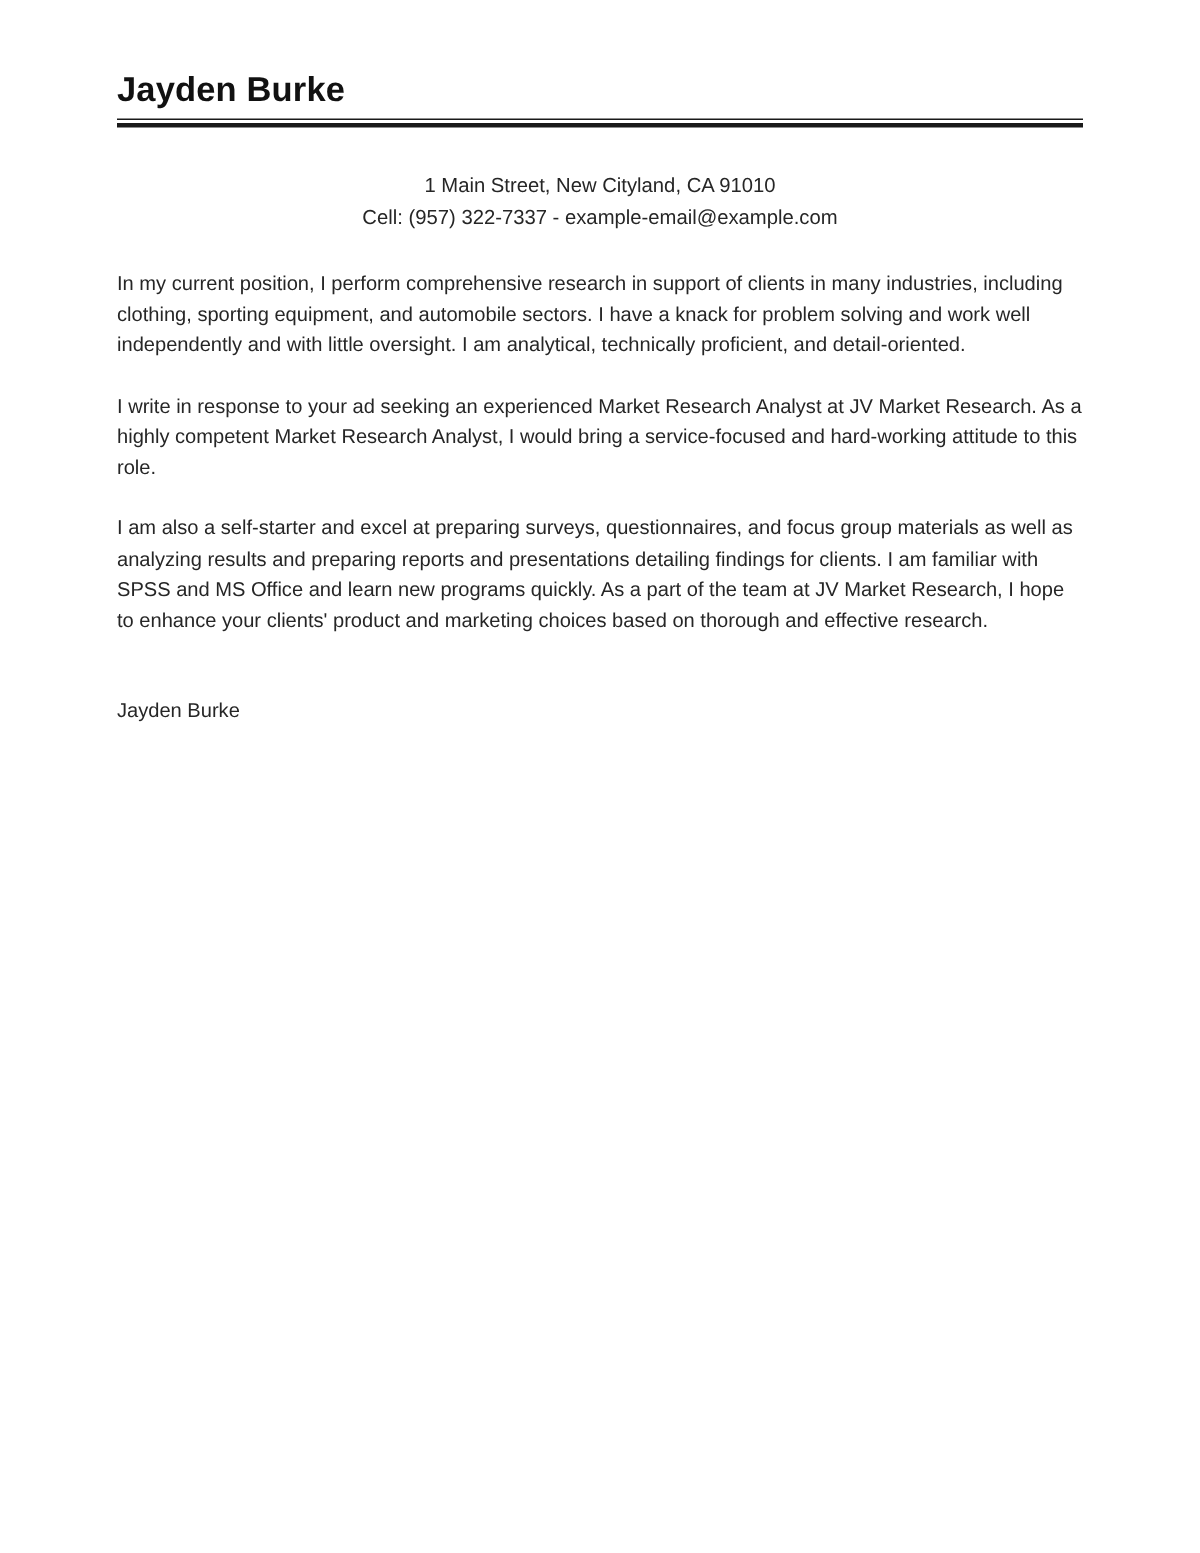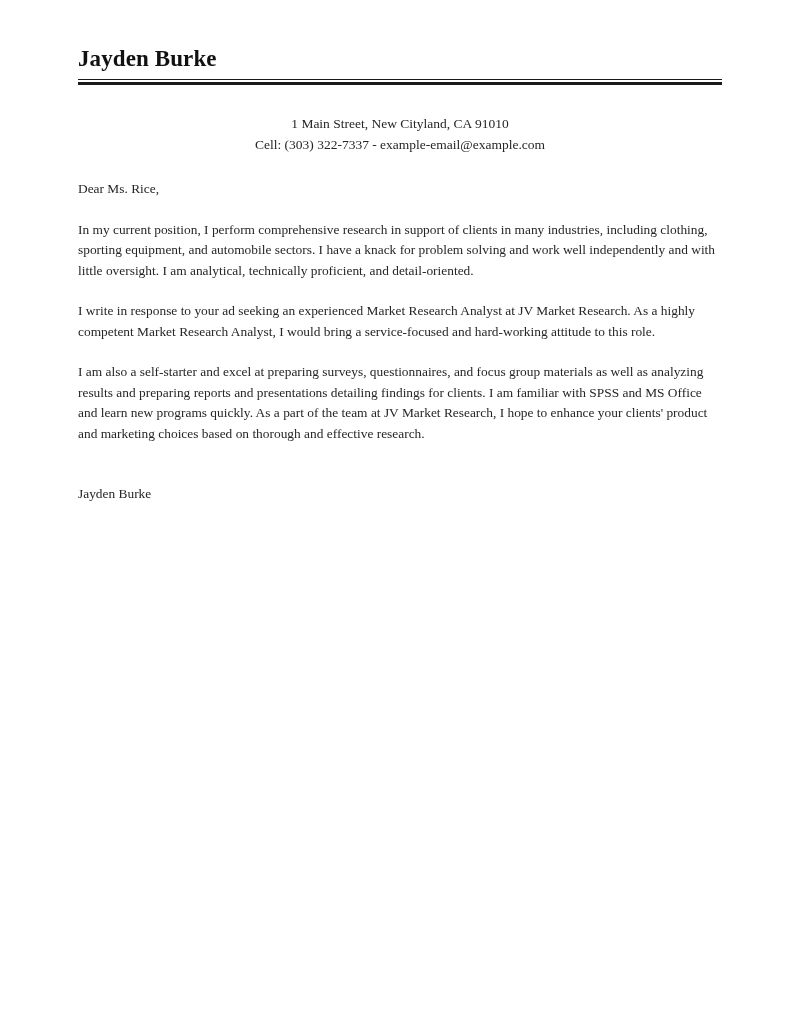--- a/index.html
+++ b/index.html
@@ -15,21 +15,20 @@
     -webkit-font-smoothing: antialiased;
   }
 
   .page {
     position: relative;
     width: 800px;
     height: 1035px;
     background: #ffffff;
     box-sizing: border-box;
     overflow: hidden;
-    font-family: Liberation Serif, serif;
   }
 
   .letter {
     position: absolute;
     left: 78px;
     top: 44px;
     width: 644px;
   }
 
   
@@ -116,28 +115,27 @@
       <h1 class="applicant-name">Jayden Burke</h1>
 
       <div class="rule-group">
         <div class="rule-thin"></div>
         <div class="rule-gap"></div>
         <div class="rule-thick"></div>
       </div>
 
       <div class="contact-block">
         <span class="contact-line">1 Main Street, New Cityland, CA 91010</span>
-        <span class="contact-line">Cell: (303) 322-7337 - example-email@example.com</span>
+        <span class="contact-line">Cell: (957) 322-7337 - example-email@example.com</span>
       </div>
 
     </div>
 
     <div class="letter-body">
 
-      <p class="salutation">Dear Ms. Rice,</p>
 
       <p class="paragraph">In my current position, I perform comprehensive research in support of clients in many industries, including clothing, sporting equipment, and automobile sectors. I have a knack for problem solving and work well independently and with little oversight. I am analytical, technically proficient, and detail-oriented.</p>
 
       <p class="paragraph">I write in response to your ad seeking an experienced Market Research Analyst at JV Market Research. As a highly competent Market Research Analyst, I would bring a service-focused and hard-working attitude to this role.</p>
 
       <p class="paragraph">I am also a self-starter and excel at preparing surveys, questionnaires, and focus group materials as well as analyzing results and preparing reports and presentations detailing findings for clients. I am familiar with SPSS and MS Office and learn new programs quickly. As a part of the team at JV Market Research, I hope to enhance your clients' product and marketing choices based on thorough and effective research.</p>
 
 
 
       <p class="signature-name">Jayden Burke</p>

